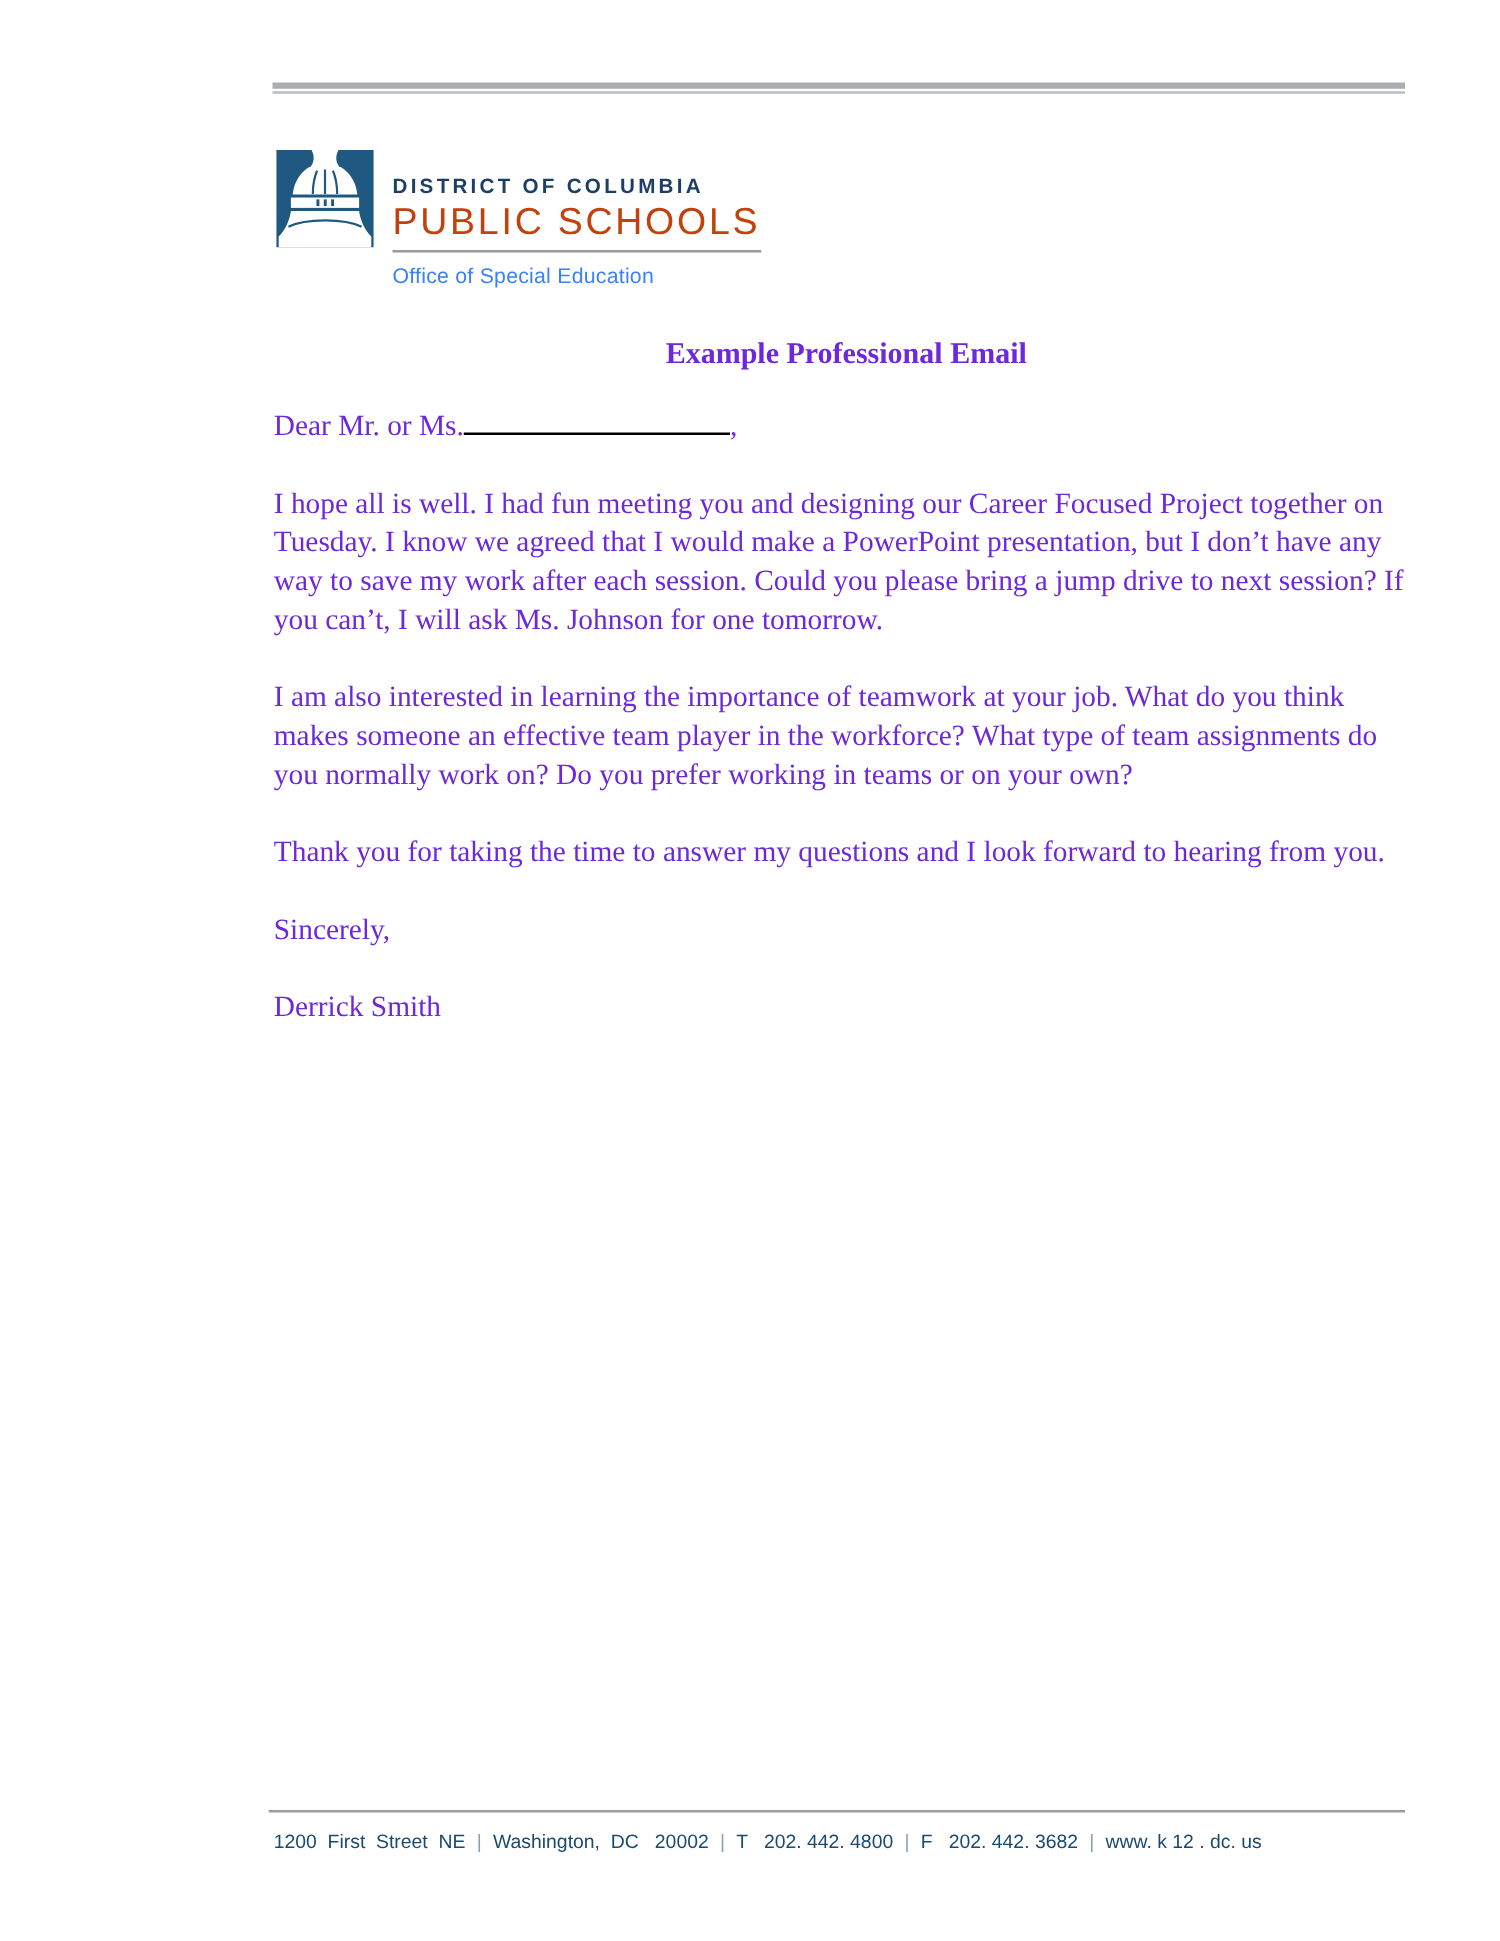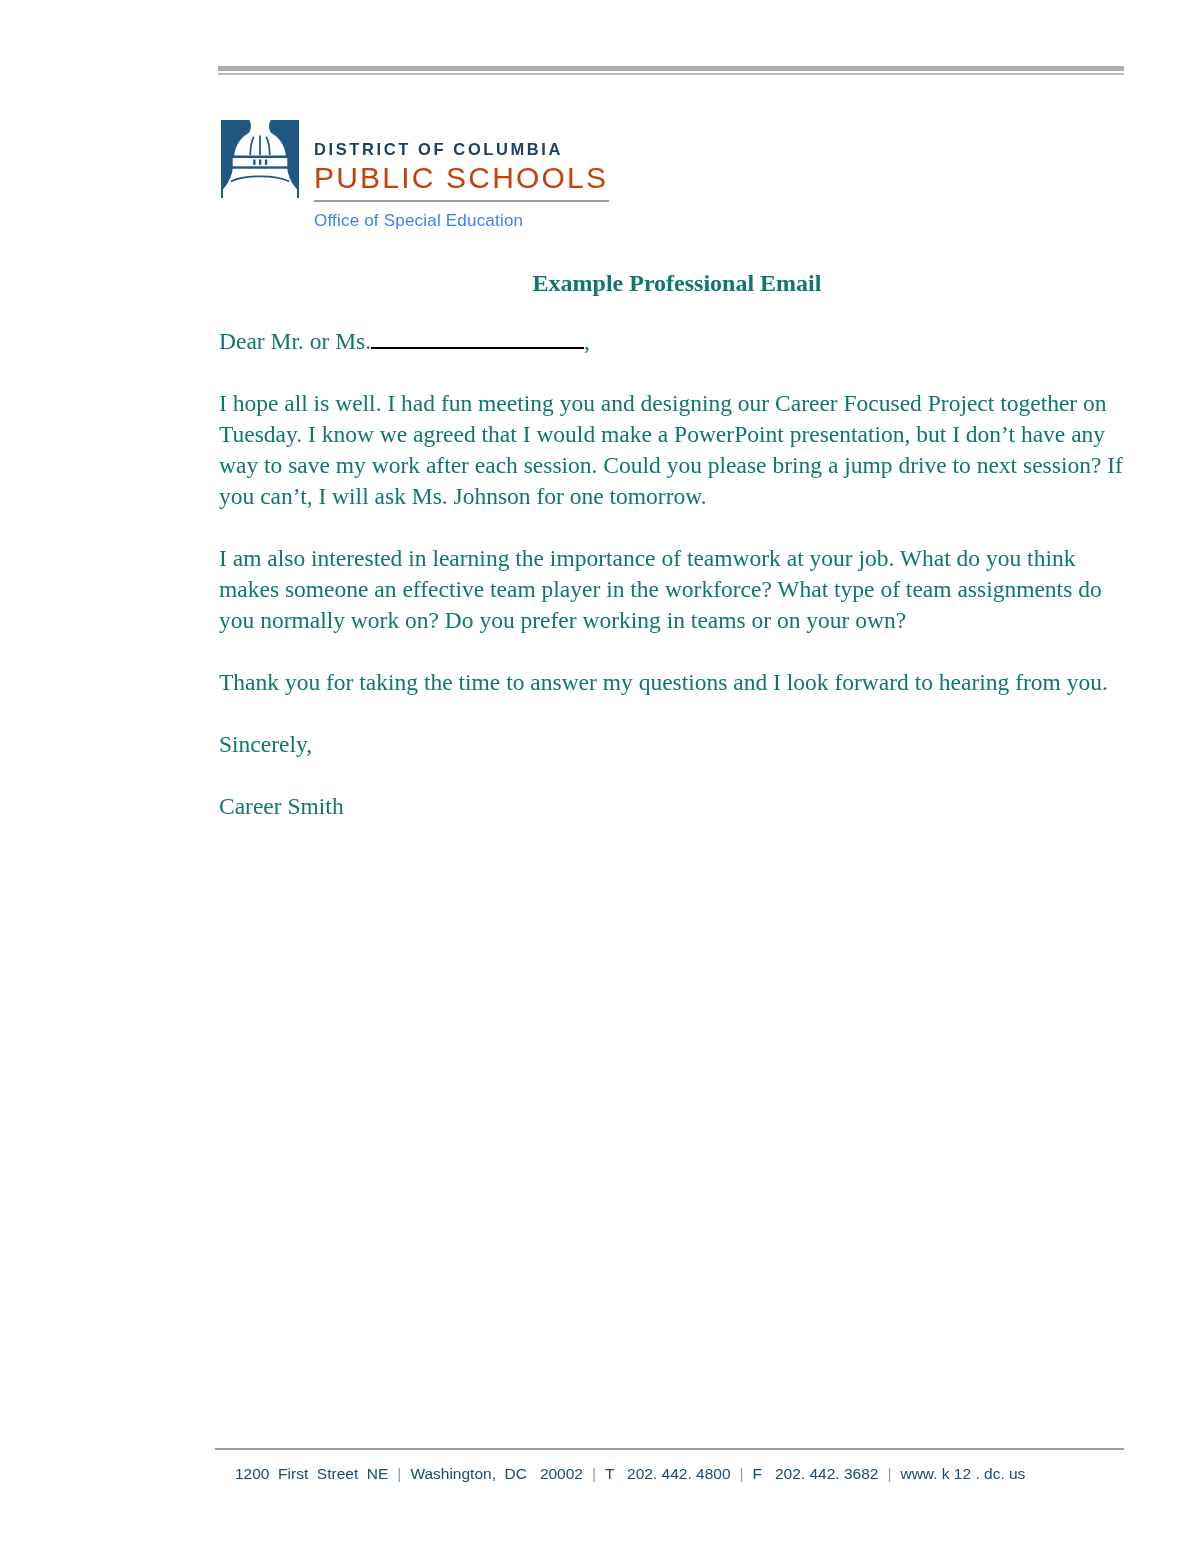--- a/index.html
+++ b/index.html
@@ -22,31 +22,31 @@
   .logo-block { position: absolute; left: 145px; top: 120px; display: flex; }
   .logo-icon  { width: 78px; height: 78px; flex: 0 0 auto; }
   .logo-text  { margin-left: 15px; padding-top: 20px; font-family: "Liberation Sans", sans-serif; }
   .org1 { font-size: 16.5px; font-weight: bold; letter-spacing: 2.6px; color: #1d3f66; white-space: nowrap; }
   .org2 { font-size: 30px; letter-spacing: 2.2px; color: #c2410c; margin-top: 2px; white-space: nowrap; }
   .logo-rule { width: 295px; height: 2px; background: #9a9a9a; margin-top: 5px; }
   .dept { font-size: 17px; color: #3b82f6; margin-top: 9px; letter-spacing: 0.2px; white-space: nowrap; }
 
   
   .letter { position: absolute; left: 143px; top: 268px; width: 916px;
-            font-size: 23.5px; line-height: 31px; color: #0f766e; }
+            font-size: 23.5px; line-height: 31px; color: #6d28d9; }
   .letter-title { text-align: center; font-weight: bold; font-size: 24px; margin: 0 0 27px 0; }
   .letter p { margin: 0 0 31px 0; }
   .blank { display: inline-block; width: 213px; border-bottom: 2px solid #000; }
   .signature { margin-bottom: 0; }
 
   
   .page-footer { position: absolute; left: 139px; top: 1448px; width: 937px;
                  font-family: "Liberation Sans", sans-serif; }
   .footer-rule { height: 2px; background: #9a9ea4; }
-  .footer-text { margin-top: 15px; margin-left: 20px; font-size: 15.5px; color: #1a4a6e;
+  .footer-text { margin-top: 15px; margin-left: 4px; font-size: 15.5px; color: #1a4a6e;
                  display: flex; align-items: flex-start; }
   .footer-text .item { white-space: pre; }
   .footer-text .sep { color: #8aa0b4; margin: 0 9px; white-space: pre; }
 </style>
 </head>
 <body>
 
 <div class="page">
 
   <div class="top-rule">
@@ -86,21 +86,21 @@
   <main class="letter">
     <h1 class="letter-title">Example Professional Email</h1>
 
     <p class="salutation"><span>Dear Mr. or Ms.</span><span class="blank"></span><span>,</span></p>
 
     <p>I hope all is well. I had fun meeting you and designing our Career Focused Project together on Tuesday. I know we agreed that I would make a PowerPoint presentation, but I don’t have any way to save my work after each session. Could you please bring a jump drive to next session? If you can’t, I will ask Ms. Johnson for one tomorrow.</p>
     <p>I am also interested in learning the importance of teamwork at your job. What do you think makes someone an effective team player in the workforce? What type of team assignments do you normally work on? Do you prefer working in teams or on your own?</p>
     <p>Thank you for taking the time to answer my questions and I look forward to hearing from you.</p>
 
     <p class="closing">Sincerely,</p>
-    <p class="signature">Career Smith</p>
+    <p class="signature">Derrick Smith</p>
   </main>
 
   <footer class="page-footer">
     <div class="footer-rule"></div>
     <div class="footer-text">
       <span class="item">1200  First  Street  NE</span>
       <span class="sep">|</span>
       <span class="item">Washington,  DC   20002</span>
       <span class="sep">|</span>
       <span class="item">T   202. 442. 4800</span>

